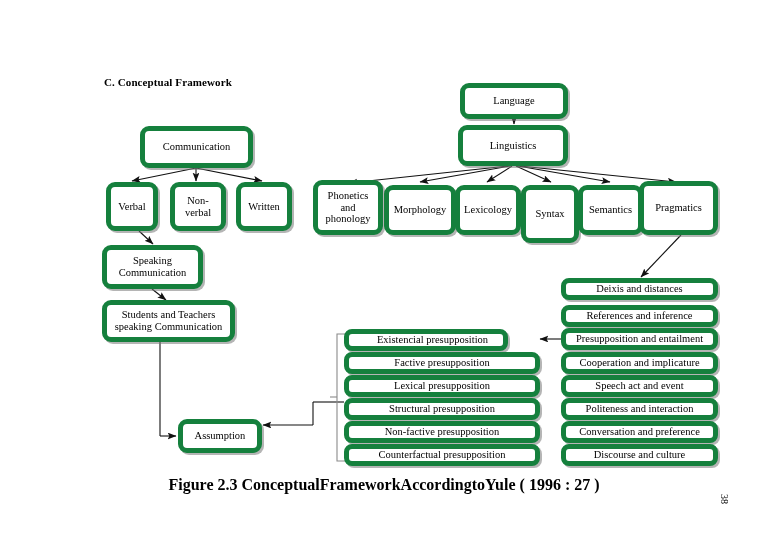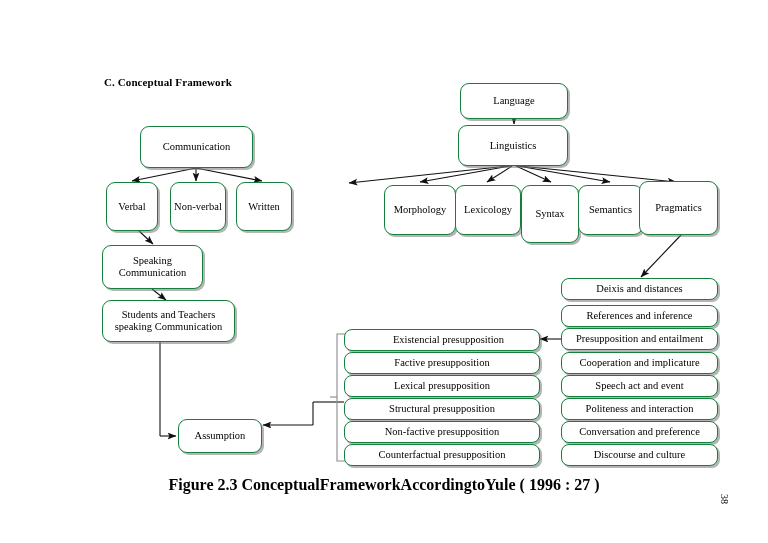--- a/index.html
+++ b/index.html
@@ -11,21 +11,21 @@
   #stage{position:absolute;left:0;top:0;width:768px;height:543px;}
 
   
   #wires{position:absolute;left:0;top:0;width:768px;height:543px;}
 
   
   .node{
     position:absolute;
     box-sizing:border-box;
     background:#ffffff;
-    border:1px solid #15803d;
+    border:5px solid #15803d;
     border-radius:9px;
     box-shadow:2px 2px 0 rgba(120,120,120,.55);
     display:flex;align-items:center;justify-content:center;
     text-align:center;
     line-height:1.12;
     font-size:10.5px;
     padding:1px 3px;
     z-index:3;
   }
   .node.flat{border-radius:8px;}
@@ -129,20 +129,23 @@
     <span>Assumption</span>
   </div>
 
   <div class="node" style="left:460px;top:83px;width:108px;height:36px;">
     <span>Language</span>
   </div>
   <div class="node" style="left:458px;top:125px;width:110px;height:41px;">
     <span>Linguistics</span>
   </div>
 
+  <div class="node" style="left:313px;top:180px;width:70px;height:55px;">
+    <span>Phonetics and phonology</span>
+  </div>
   <div class="node" style="left:384px;top:185px;width:72px;height:50px;">
     <span>Morphology</span>
   </div>
   <div class="node" style="left:455px;top:185px;width:66px;height:50px;">
     <span>Lexicology</span>
   </div>
   <div class="node" style="left:521px;top:185px;width:58px;height:58px;">
     <span>Syntax</span>
   </div>
   <div class="node" style="left:578px;top:185px;width:65px;height:50px;">
@@ -170,21 +173,21 @@
   <div class="node flat" style="left:561px;top:398px;width:157px;height:22px;">
     <span>Politeness and interaction</span>
   </div>
   <div class="node flat" style="left:561px;top:421px;width:157px;height:22px;">
     <span>Conversation and preference</span>
   </div>
   <div class="node flat" style="left:561px;top:444px;width:157px;height:22px;">
     <span>Discourse and culture</span>
   </div>
 
-  <div class="node flat" style="left:344px;top:329px;width:196px;height:22px;padding-left:16px;">
+  <div class="node flat" style="left:344px;top:329px;width:164px;height:22px;padding-left:16px;">
     <span>Existencial presupposition</span>
   </div>
   <div class="node flat" style="left:344px;top:352px;width:196px;height:22px;">
     <span>Factive presupposition</span>
   </div>
   <div class="node flat" style="left:344px;top:375px;width:196px;height:22px;">
     <span>Lexical presupposition</span>
   </div>
   <div class="node flat" style="left:344px;top:398px;width:196px;height:22px;">
     <span>Structural presupposition</span>

